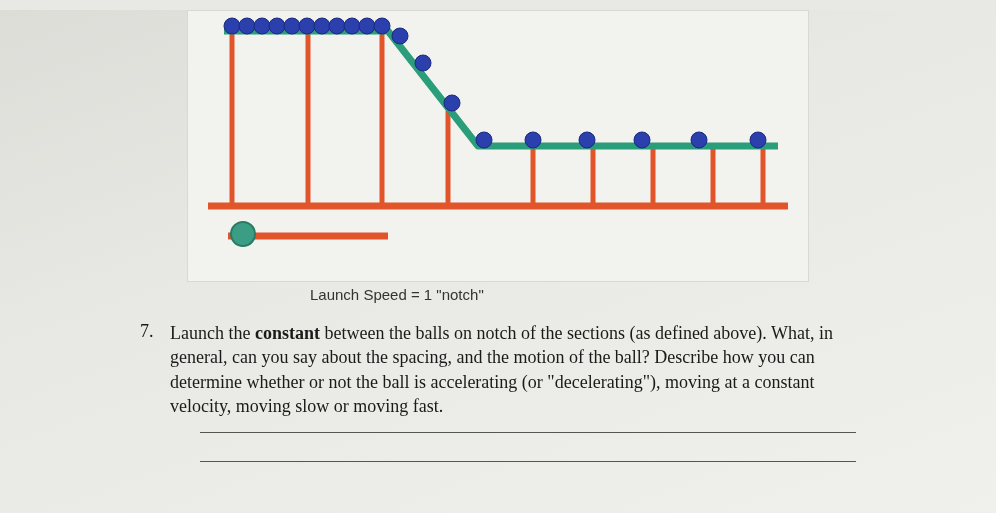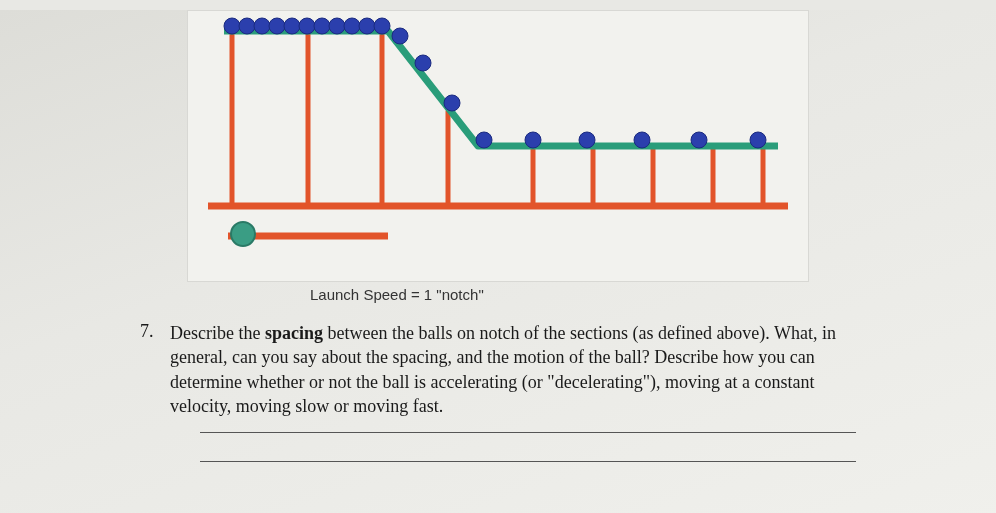--- a/index.html
+++ b/index.html
@@ -53,21 +53,21 @@
         <circle cx="570" cy="129" r="8" fill="#2b3fad" stroke="#1a2a80" stroke-width="1"></circle>
         <line x1="40" y1="225" x2="200" y2="225" stroke="#e2542a" stroke-width="7"></line>
         <circle cx="55" cy="223" r="12" fill="#3a9d84" stroke="#2a7a66" stroke-width="2"></circle>
       </svg>
   </div>
   <div class="caption">Launch Speed = 1 "notch"</div>
 
   <div class="qwrap">
     <div class="qnum">7.</div>
     <div class="qbody">
-      <span>Describe the </span><b>spacing</b><span> between the balls on notch of the sections (as defined above). What, in general, can you say about the spacing, and the motion of the ball?  Describe how you can determine whether or not the ball is accelerating (or "decelerating"), moving at a constant velocity, moving slow or moving fast.</span>
+      <span>Launch the </span><b>constant</b><span> between the balls on notch of the sections (as defined above). What, in general, can you say about the spacing, and the motion of the ball?  Describe how you can determine whether or not the ball is accelerating (or "decelerating"), moving at a constant velocity, moving slow or moving fast.</span>
     </div>
   </div>
 
   <div class="blanks">
     <div class="blank-line"></div>
     <div class="blank-line"></div>
   </div>
 </div>
 
 </body></html>

